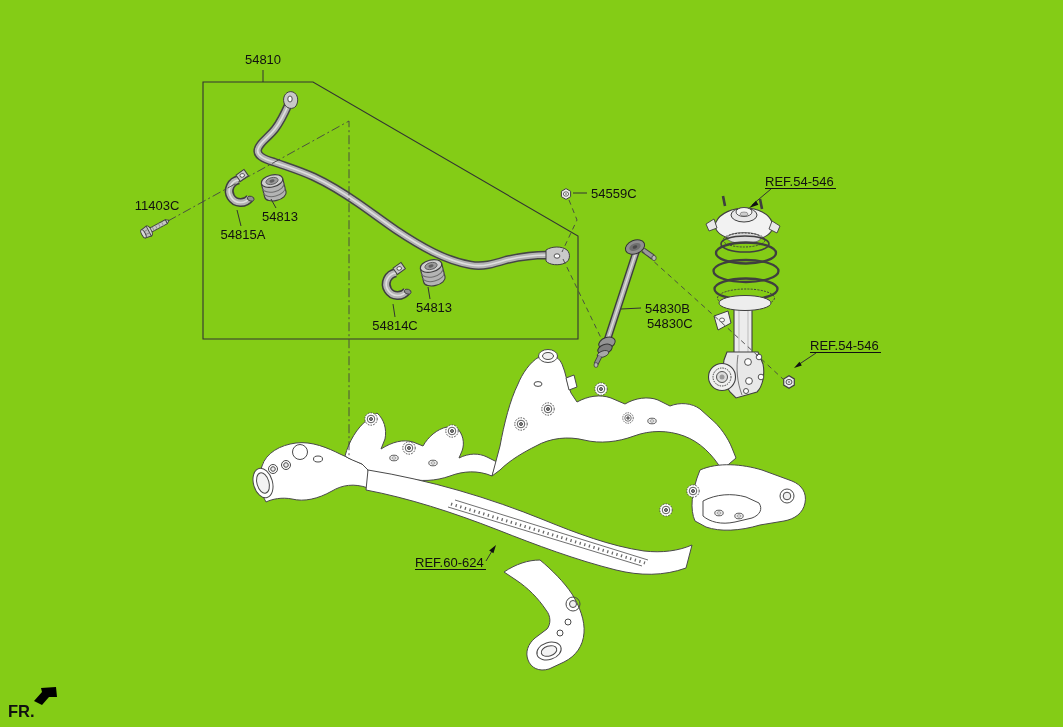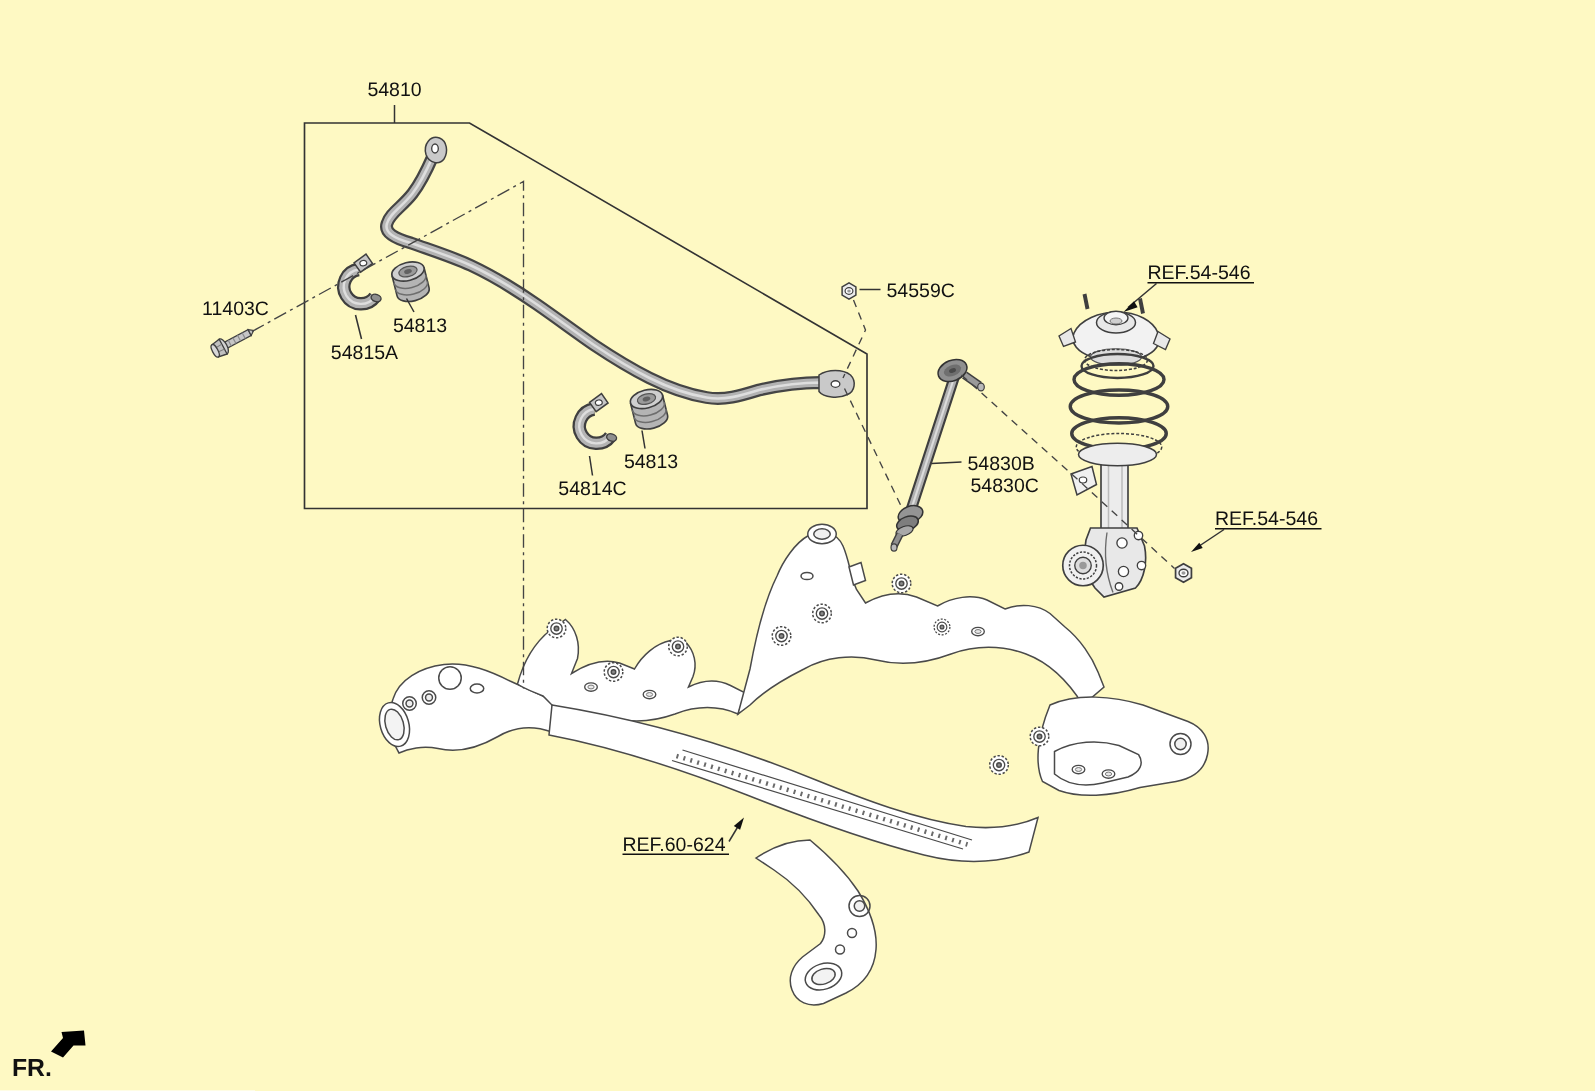--- a/index.html
+++ b/index.html
@@ -1,16 +1,16 @@
 <!DOCTYPE html>
 <html><head>
 <meta charset="utf-8">
 <style>
   html,body{margin:0;padding:0;background:#ffffff;}
-  .stage{position:relative;width:1063px;height:727px;background:#fef9c3;overflow:hidden;
+  .stage{position:relative;width:1063px;height:727px;background:#84cc16;overflow:hidden;
          font-family:"Liberation Sans", sans-serif;}
   svg{position:absolute;left:0;top:0;}
   text{fill:#111111;font-family:"Liberation Sans", sans-serif;font-size:13px;}
   text.ref{font-size:13px;}
   text.fr{font-size:16.5px;font-weight:bold;}
 </style>
 </head>
 <body>
 
 <div class="stage">

